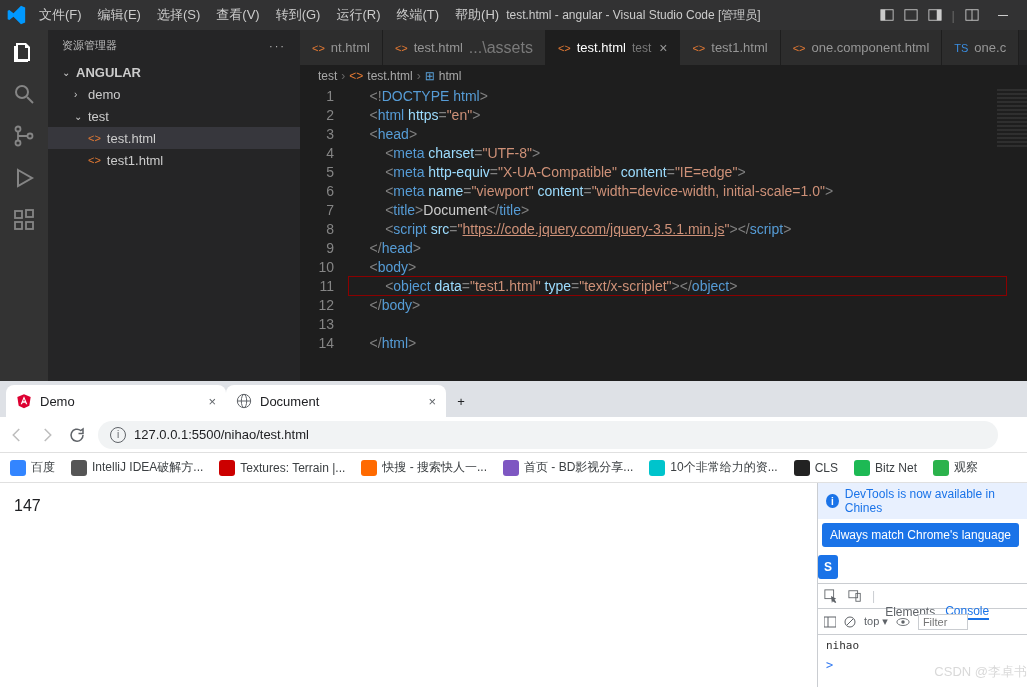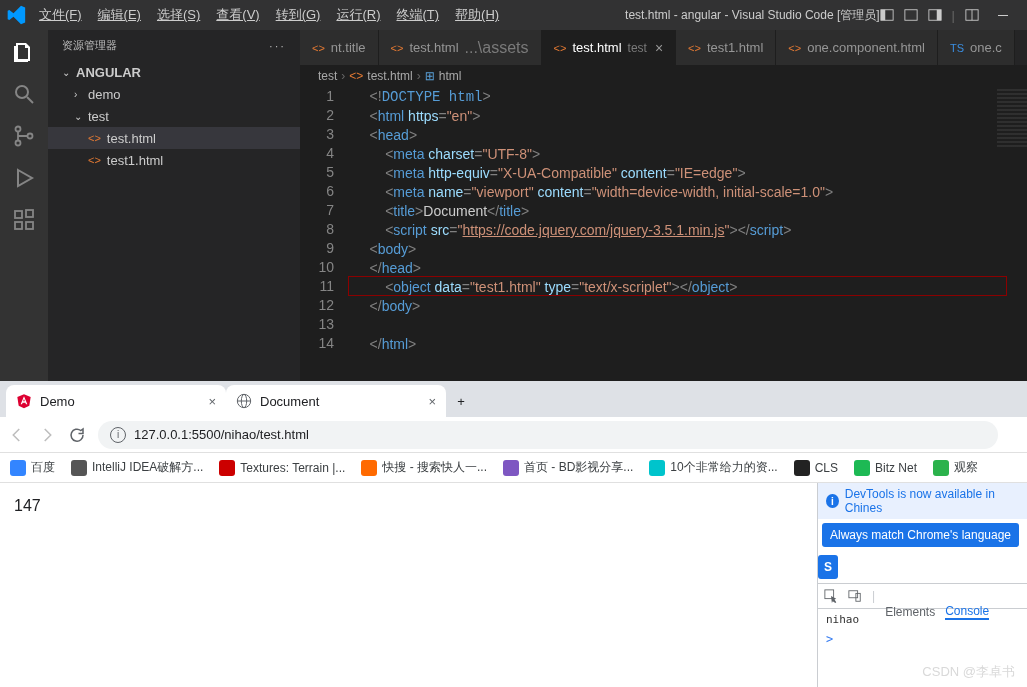--- a/index.html
+++ b/index.html
@@ -3,22 +3,22 @@
 <meta charset="utf-8">
 <style>
 * { margin: 0; padding: 0; box-sizing: border-box; font-family: "Segoe UI", "Microsoft YaHei", sans-serif; }
 body { width: 1027px; height: 687px; overflow: hidden; background: #1e1e1e; }
 
 
 .vscode { height: 381px; display: flex; flex-direction: column; background: #1e1e1e; color: #ccc; font-size: 13px; }
 .titlebar { height: 30px; background: #323233; display: flex; align-items: center; padding: 0 6px; }
 .titlebar .vsicon { width: 20px; height: 20px; margin-right: 6px; }
 .menubar { display: flex; gap: 2px; }
-.menubar span { padding: 4px 7px; cursor: pointer; text-decoration: underline; }
-.titlebar .title { flex: 1; text-align: right; font-size: 12px; color: #ccc; }
+.menubar span { padding: 4px 7px; cursor: pointer; }
+.titlebar .title { flex: 1; text-align: left; font-size: 12px; color: #ccc; }
 .layoutctrls { display: flex; gap: 10px; align-items: center; padding-right: 6px; }
 .layoutctrls svg { width: 14px; height: 14px; }
 .winctrls { display: flex; gap: 0; }
 .winctrls div { width: 36px; height: 30px; display: flex; align-items: center; justify-content: center; }
 
 .vsbody { flex: 1; display: flex; justify-content: space-between; }
 .activitybar { width: 48px; background: #333333; display: flex; flex-direction: column; align-items: center; padding-top: 10px; gap: 18px; }
 .activitybar .aicon { width: 24px; height: 24px; color: #858585; cursor: pointer; }
 .activitybar .aicon.active { color: #fff; }
 
@@ -50,21 +50,21 @@
 .lines { flex: 1; position: relative; padding-left: 4px; }
 .lines .ln { white-space: pre; }
 .hl-line { position: absolute; left: -2px; right: 20px; height: 20px; border: 1px solid #8b0000; pointer-events: none; }
 .minimap { position: absolute; right: 0; top: 57px; width: 30px; height: 60px; background: repeating-linear-gradient(0deg, #3a3a3a 0 2px, transparent 2px 4px); opacity: 0.6; }
 
 
 .t-punc { color: #808080; }
 .t-tag { color: #569cd6; }
 .t-attr { color: #9cdcfe; }
 .t-str { color: #ce9178; }
-.t-doc { color: #569cd6; font-family: Liberation Mono, monospace; }
+.t-doc { color: #569cd6; }
 
 
 .chrome { height: 306px; background: #fff; color: #202124; font-size: 13px; display: flex; flex-direction: column; }
 .ctabs { height: 36px; background: #dee1e6; display: flex; align-items: flex-end; padding-left: 6px; gap: 0; }
 .ctab { height: 32px; background: #fff; border-radius: 8px 8px 0 0; display: flex; align-items: center; padding: 0 10px; gap: 8px; min-width: 220px; position: relative; }
 .ctab .favicon { width: 16px; height: 16px; }
 .ctab .cclose { color: #5f6368; }
 .ctab.newtab { min-width: 30px; background: transparent; justify-content: center; }
 .addrbar { height: 36px; background: #fff; border-bottom: 1px solid #e0e0e0; display: flex; align-items: center; padding: 0 8px; gap: 12px; }
 .addrbar .navico { width: 18px; height: 18px; color: #5f6368; }
@@ -83,21 +83,21 @@
 .dtbtn { background: #1a73e8; color: #fff; padding: 5px 8px; margin: 4px; border-radius: 3px; display: inline-block; font-weight: 500; }
 .dtbtnS { background: #1a73e8; color: #fff; padding: 5px 6px; margin: 4px 4px 4px 0; border-radius: 3px; display: inline-block; font-weight: bold; }
 .dttabs { height: 26px; border-bottom: 1px solid #cacdd1; border-top: 1px solid #cacdd1; display: flex; align-items: center; padding: 0 6px; gap: 10px; color: #5f6368; }
 .dttabs .dtt { cursor: pointer; margin-top: 32px; }
 .dttabs .dtt.active { color: #1a73e8; border-bottom: 2px solid #1a73e8; }
 .dttools { height: 26px; border-bottom: 1px solid #cacdd1; display: flex; align-items: center; padding: 0 6px; gap: 8px; color: #5f6368; font-size: 11px; }
 .dttools input { border: 1px solid #cacdd1; padding: 1px 4px; width: 50px; font-size: 11px; }
 .dtlog { padding: 4px 8px; font-family: Menlo, Consolas, monospace; font-size: 11px; color: #303030; }
 .dtprompt { color: #367cf1; padding: 2px 8px; font-family: monospace; }
 
-.watermark { position: absolute; right: 12px; bottom: 6px; color: #d9d9d9; font-size: 13px; }
+.watermark { position: absolute; right: 0; bottom: 6px; color: #d9d9d9; font-size: 13px; }
 </style>
 </head>
 <body>
 
 <div class="vscode">
   <div class="titlebar">
     <svg class="vsicon" viewBox="0 0 24 24">
         <path fill="#0098ff" d="M23 3l-5-2-9 9-5-4-2 1v10l2 1 5-4 9 9 5-2V3z"></path>
       </svg>
     <div class="menubar" id="menubar">
@@ -193,21 +193,21 @@
               <span>test1.html</span>
             </div>
           </div>
       </div>
     </div>
 
     <div class="editor">
       <div class="tabs" id="editor-tabs">
           <div class="tab">
             <span class="tico">&lt;&gt;</span>
-            <span>nt.title</span>
+            <span>nt.html</span>
           </div>
           <div class="tab">
             <span class="tico">&lt;&gt;</span>
             <span>test.html</span>
             <span style="color:#7a7a7a;font-size:16px">...\assets</span>
           </div>
           <div class="tab active">
             <span class="tico">&lt;&gt;</span>
             <span>test.html</span>
             <span style="color:#7a7a7a;font-size:12px">test</span>
@@ -255,22 +255,22 @@
           </div>
         <div class="lines" id="lines">
             <div class="ln"><span class="">    </span><span class="t-punc">&lt;!</span><span class="t-doc">DOCTYPE html</span><span class="t-punc">&gt;</span></div>
             <div class="ln"><span class="">    </span><span class="t-punc">&lt;</span><span class="t-tag">html </span><span class="t-attr">https</span><span class="t-punc">=</span><span class="t-str">"en"</span><span class="t-punc">&gt;</span></div>
             <div class="ln"><span class="">    </span><span class="t-punc">&lt;</span><span class="t-tag">head</span><span class="t-punc">&gt;</span></div>
             <div class="ln"><span class="">        </span><span class="t-punc">&lt;</span><span class="t-tag">meta </span><span class="t-attr">charset</span><span class="t-punc">=</span><span class="t-str">"UTF-8"</span><span class="t-punc">&gt;</span></div>
             <div class="ln"><span class="">        </span><span class="t-punc">&lt;</span><span class="t-tag">meta </span><span class="t-attr">http-equiv</span><span class="t-punc">=</span><span class="t-str">"X-UA-Compatible"</span><span class=""> </span><span class="t-attr">content</span><span class="t-punc">=</span><span class="t-str">"IE=edge"</span><span class="t-punc">&gt;</span></div>
             <div class="ln"><span class="">        </span><span class="t-punc">&lt;</span><span class="t-tag">meta </span><span class="t-attr">name</span><span class="t-punc">=</span><span class="t-str">"viewport"</span><span class=""> </span><span class="t-attr">content</span><span class="t-punc">=</span><span class="t-str">"width=device-width, initial-scale=1.0"</span><span class="t-punc">&gt;</span></div>
             <div class="ln"><span class="">        </span><span class="t-punc">&lt;</span><span class="t-tag">title</span><span class="t-punc">&gt;</span><span class="">Document</span><span class="t-punc">&lt;/</span><span class="t-tag">title</span><span class="t-punc">&gt;</span></div>
             <div class="ln"><span class="">        </span><span class="t-punc">&lt;</span><span class="t-tag">script </span><span class="t-attr">src</span><span class="t-punc">=</span><span class="t-str">"</span><span class="t-str" style="text-decoration: underline;">https://code.jquery.com/jquery-3.5.1.min.js</span><span class="t-str">"</span><span class="t-punc">&gt;&lt;/</span><span class="t-tag">script</span><span class="t-punc">&gt;</span></div>
+            <div class="ln"><span class="">    </span><span class="t-punc">&lt;/</span><span class="t-tag">head</span><span class="t-punc">&gt;</span></div>
             <div class="ln"><span class="">    </span><span class="t-punc">&lt;</span><span class="t-tag">body</span><span class="t-punc">&gt;</span></div>
-            <div class="ln"><span class="">    </span><span class="t-punc">&lt;/</span><span class="t-tag">head</span><span class="t-punc">&gt;</span></div>
             <div class="ln"><span class="">        </span><span class="t-punc">&lt;</span><span class="t-tag">object </span><span class="t-attr">data</span><span class="t-punc">=</span><span class="t-str">"test1.html"</span><span class=""> </span><span class="t-attr">type</span><span class="t-punc">=</span><span class="t-str">"text/x-scriplet"</span><span class="t-punc">&gt;&lt;/</span><span class="t-tag">object</span><span class="t-punc">&gt;</span></div>
             <div class="hl-line" style="top: 189px;"></div>
             <div class="ln"><span class="">    </span><span class="t-punc">&lt;/</span><span class="t-tag">body</span><span class="t-punc">&gt;</span></div>
             <div class="ln"><span class="">    </span></div>
             <div class="ln"><span class="">    </span><span class="t-punc">&lt;/</span><span class="t-tag">html</span><span class="t-punc">&gt;</span></div>
           </div>
       </div>
       <div class="minimap"></div>
     </div>
   </div>
@@ -371,18 +371,34 @@
             <path d="M8 8l6 3-2 1 2 3-1 1-3-2-1 2z" fill="#5f6368"></path>
           </svg>
         <svg width="14" height="14" viewBox="0 0 16 16">
             <rect x="1" y="2" width="10" height="8" fill="none" stroke="#5f6368"></rect>
             <rect x="9" y="5" width="5" height="9" fill="none" stroke="#5f6368"></rect>
           </svg>
         <span style="color:#cacdd1">|</span>
         <span class="dtt">Elements</span>
         <span class="dtt active">Console</span>
       </div>
+      <div class="dttools">
+        <svg width="12" height="12" viewBox="0 0 12 12">
+            <rect x="0" y="1" width="12" height="10" fill="none" stroke="#5f6368"></rect>
+            <line x1="4" y1="1" x2="4" y2="11" stroke="#5f6368"></line>
+          </svg>
+        <svg width="12" height="12" viewBox="0 0 12 12">
+            <circle cx="6" cy="6" r="5" fill="none" stroke="#5f6368"></circle>
+            <line x1="3" y1="9" x2="9" y2="3" stroke="#5f6368"></line>
+          </svg>
+        <span><span>top</span> ▾</span>
+        <svg width="14" height="12" viewBox="0 0 16 12">
+            <ellipse cx="8" cy="6" rx="7" ry="4" fill="none" stroke="#5f6368"></ellipse>
+            <circle cx="8" cy="6" r="2" fill="#5f6368"></circle>
+          </svg>
+        <input placeholder="Filter" style="">
+      </div>
       <div class="dtlog">nihao</div>
       <div class="dtprompt">&gt;</div>
     </div>
     <div class="watermark">CSDN @李卓书</div>
   </div>
 </div>
 
 </body></html>

